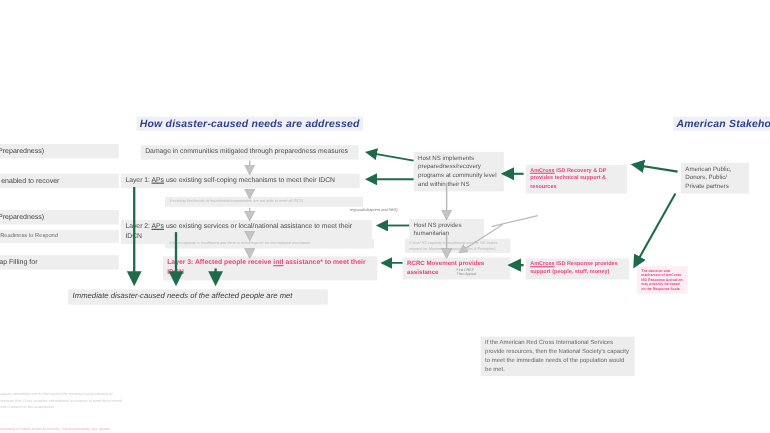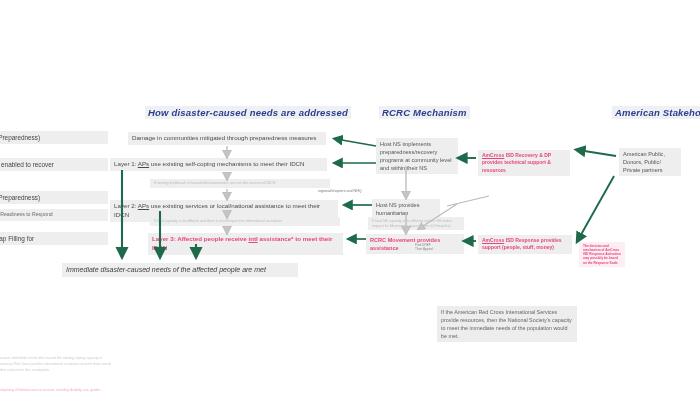--- a/index.html
+++ b/index.html
@@ -60,23 +60,22 @@
   .ln-green{stroke:#1d6b4a;fill:none;}
   .ln-grey{stroke:#b9b9b9;fill:none;}
   .ar-green{fill:#1d6b4a;}
   .ar-grey{fill:#c4c4c4;stroke:#a9a9a9;stroke-width:.4;}
 </style>
 </head>
 <body>
 
 <div class="canvas">
 
-  <div class="abs col-head" style="left:145px;top:106px;">How disaster-caused needs are addressed</div>
+  <div class="abs col-head" style="left:124px;top:106px;">How disaster-caused needs are addressed</div>
 
-  <div class="abs col-head" style="left:379px;top:106px;">RCRC Mechanism</div>
 
 
   <div class="abs col-head" style="left:612px;top:106px;">American Stakeholders</div>
 
   <div class="abs box lg" style="left:-42px;top:131px;width:150px;">(Community Preparedness)</div>
 
   <div class="abs box lg" style="left:-42px;top:158px;width:150px;">Communities enabled to recover</div>
 
   <div class="abs box lg" style="left:-42px;top:191px;width:150px;">(Institutional Preparedness)</div>
 

